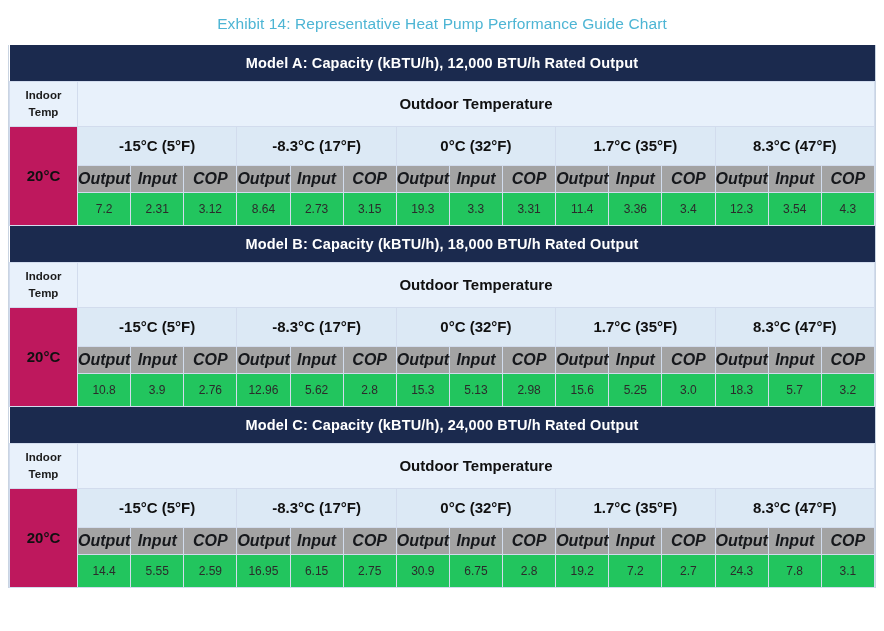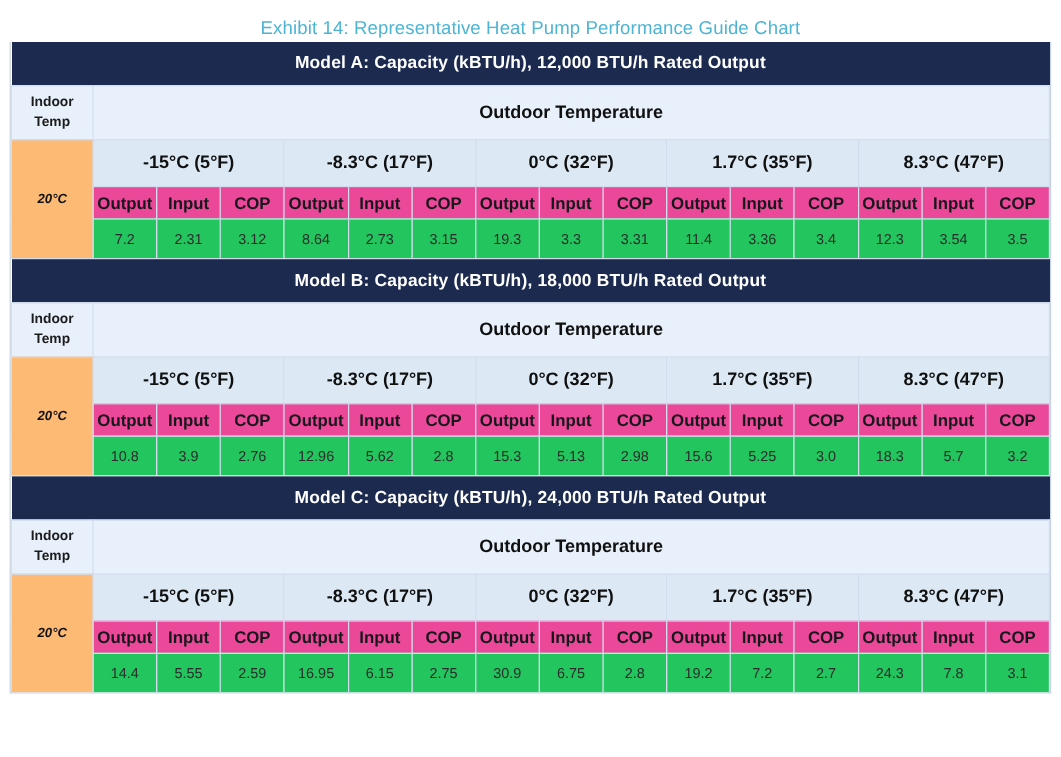--- a/index.html
+++ b/index.html
@@ -18,21 +18,21 @@
     height: 631px;
     position: relative;
     box-sizing: border-box;
   }
   .chart-title {
     text-align: center;
     color: #4db5d4;
     font-size: 15.5px;
     font-weight: 400;
     letter-spacing: 0.1px;
-    padding: 15px 0 1px 0;
+    padding: 15px 0 11px 0;
     line-height: 1.2;
   }
   .tables-wrap {
     margin: 0 8px;
     border: 1px solid #c9d4e2;
     border-top: none;
     border-bottom: none;
   }
   table.perf {
     width: 100%;
@@ -69,40 +69,40 @@
   }
   .outdoor-head {
     background: #e8f1fb;
     color: #101010;
     font-size: 15px;
     font-weight: bold;
     height: 44px;
     margin-top: 37px;
   }
   .indoor-val {
-    background: #fdba74;
+    background: #be185d;
     color: #101010;
-    font-size: 11px;
+    font-size: 15px;
     font-weight: bold;
     vertical-align: middle;
-    font-style: italic;
   }
   .temp-head {
     background: #dce9f5;
     color: #101010;
     font-size: 15px;
     font-weight: bold;
     height: 38px;
   }
   .metric-head {
-    background: #ec4899;
+    background: #a3a3a3;
     color: #16181c;
-    font-size: 14px;
+    font-size: 16px;
     font-weight: bold;
     height: 26px;
+    font-style: italic;
   }
   .data-cell {
     background: #22c55e;
     color: #2b2b2b;
     font-size: 12px;
     font-weight: normal;
     height: 32px;
   }
 </style>
 </head>
@@ -163,21 +163,21 @@
           <td class="cell data-cell">2.73</td>
           <td class="cell data-cell">3.15</td>
           <td class="cell data-cell">19.3</td>
           <td class="cell data-cell">3.3</td>
           <td class="cell data-cell">3.31</td>
           <td class="cell data-cell">11.4</td>
           <td class="cell data-cell">3.36</td>
           <td class="cell data-cell">3.4</td>
           <td class="cell data-cell">12.3</td>
           <td class="cell data-cell">3.54</td>
-          <td class="cell data-cell">3.5</td>
+          <td class="cell data-cell">4.3</td>
         </tr>
       </tbody>
     </table>
 
     <table class="perf">
       <colgroup>
         <col style="width:68px">
         <col span="15">
       </colgroup>
       <tbody>

